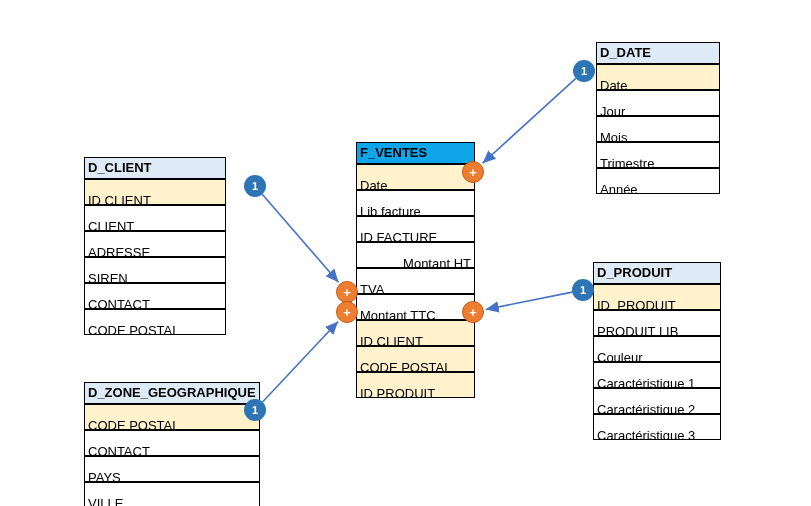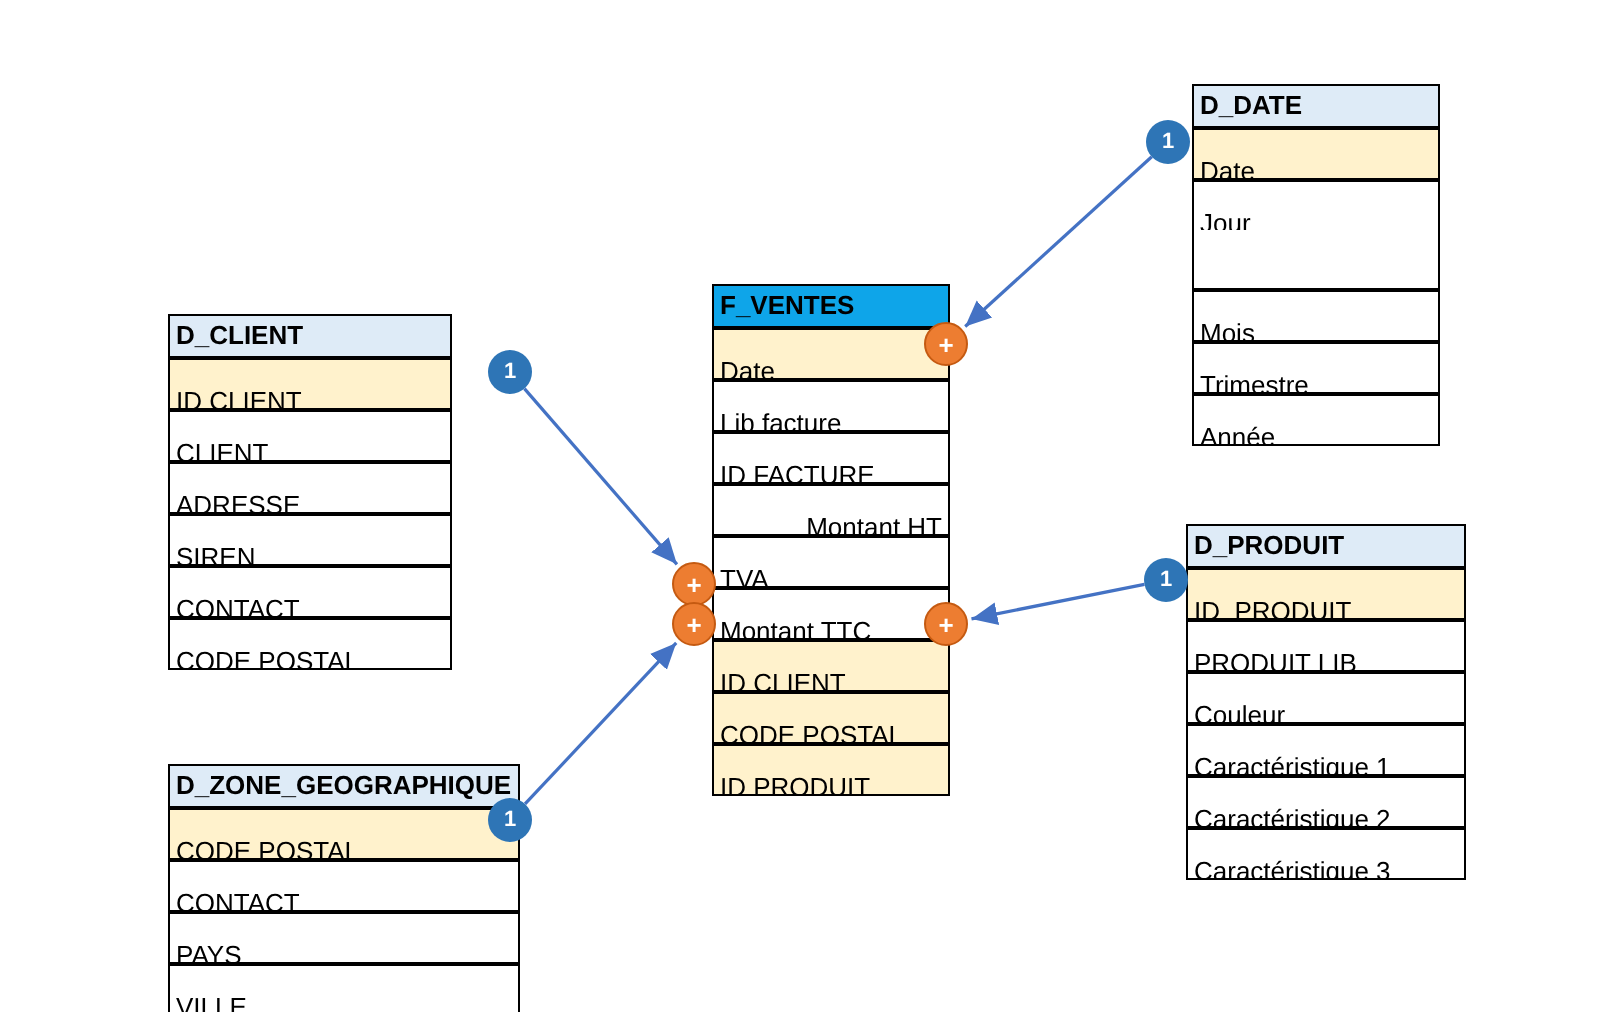--- a/index.html
+++ b/index.html
@@ -58,21 +58,21 @@
       </defs>
       <line x1="575.8639766395906" y1="78.40304828289496" x2="482.6153003350292" y2="163.25094293839686" stroke="#4472C4" stroke-width="1.6" marker-end="url(#arrowhead)"></line>
       <line x1="262.21020145877645" y1="194.30740602859026" x2="338.478852821446" y2="282.18215651166605" stroke="#4472C4" stroke-width="1.6" marker-end="url(#arrowhead)"></line>
       <line x1="262.52879499257966" y1="401.98019663833907" x2="338.10233319058773" y2="321.47794942741746" stroke="#4472C4" stroke-width="1.6" marker-end="url(#arrowhead)"></line>
       <line x1="572.2136125673999" y1="292.15727748652" x2="485.747548783982" y2="309.4504902432036" stroke="#4472C4" stroke-width="1.6" marker-end="url(#arrowhead)"></line>
     </svg>
     <div class="table-box" style="left: 596px; top: 42px; width: 124px; border-color: rgb(0, 0, 0);">
       <div class="table-header" style="background: rgb(222, 235, 247);">D_DATE</div>
       <div class="table-row" style="border-top-color: rgb(0, 0, 0); background: rgb(255, 242, 204);">Date</div>
       <div class="table-row" style="border-top-color: rgb(0, 0, 0);">Jour</div>
-      <div class="table-row" style="border-top-color: rgb(0, 0, 0); margin-top: 29px;">Mois</div>
+      <div class="table-row" style="border-top-color: rgb(0, 0, 0);">Mois</div>
       <div class="table-row" style="border-top-color: rgb(0, 0, 0);">Trimestre</div>
       <div class="table-row" style="border-top-color: rgb(0, 0, 0);">Année</div>
     </div>
     <div class="table-box" style="left: 84px; top: 157px; width: 142px; border-color: rgb(0, 0, 0);">
       <div class="table-header" style="background: rgb(222, 235, 247);">D_CLIENT</div>
       <div class="table-row" style="border-top-color: rgb(0, 0, 0); background: rgb(255, 242, 204);">ID CLIENT</div>
       <div class="table-row" style="border-top-color: rgb(0, 0, 0);">CLIENT</div>
       <div class="table-row" style="border-top-color: rgb(0, 0, 0);">ADRESSE</div>
       <div class="table-row" style="border-top-color: rgb(0, 0, 0);">SIREN</div>
       <div class="table-row" style="border-top-color: rgb(0, 0, 0);">CONTACT</div>
@@ -83,21 +83,21 @@
       <div class="table-row" style="border-top-color: rgb(0, 0, 0); background: rgb(255, 242, 204);">Date</div>
       <div class="table-row" style="border-top-color: rgb(0, 0, 0);">Lib facture</div>
       <div class="table-row" style="border-top-color: rgb(0, 0, 0);">ID FACTURE</div>
       <div class="table-row" style="border-top-color: rgb(0, 0, 0); text-align: right;">Montant HT</div>
       <div class="table-row" style="border-top-color: rgb(0, 0, 0);">TVA</div>
       <div class="table-row" style="border-top-color: rgb(0, 0, 0);">Montant TTC</div>
       <div class="table-row" style="border-top-color: rgb(0, 0, 0); background: rgb(255, 242, 204);">ID CLIENT</div>
       <div class="table-row" style="border-top-color: rgb(0, 0, 0); background: rgb(255, 242, 204);">CODE POSTAL</div>
       <div class="table-row" style="border-top-color: rgb(0, 0, 0); background: rgb(255, 242, 204);">ID PRODUIT</div>
     </div>
-    <div class="table-box" style="left: 593px; top: 262px; width: 140px; border-color: rgb(0, 0, 0);">
+    <div class="table-box" style="left: 593px; top: 262px; width: 128px; border-color: rgb(0, 0, 0);">
       <div class="table-header" style="background: rgb(222, 235, 247);">D_PRODUIT</div>
       <div class="table-row" style="border-top-color: rgb(0, 0, 0); background: rgb(255, 242, 204);">ID_PRODUIT</div>
       <div class="table-row" style="border-top-color: rgb(0, 0, 0);">PRODUIT LIB</div>
       <div class="table-row" style="border-top-color: rgb(0, 0, 0);">Couleur</div>
       <div class="table-row" style="border-top-color: rgb(0, 0, 0);">Caractéristique 1</div>
       <div class="table-row" style="border-top-color: rgb(0, 0, 0);">Caractéristique 2</div>
       <div class="table-row" style="border-top-color: rgb(0, 0, 0);">Caractéristique 3</div>
     </div>
     <div class="table-box" style="left: 84px; top: 382px; width: 176px; border-color: rgb(0, 0, 0);">
       <div class="table-header" style="background: rgb(222, 235, 247);">D_ZONE_GEOGRAPHIQUE</div>

